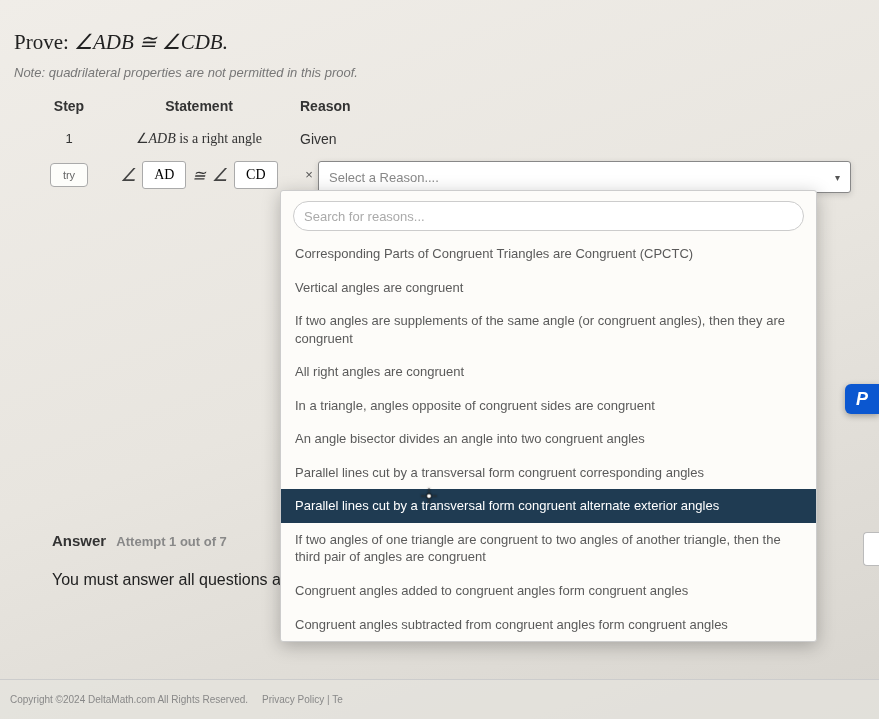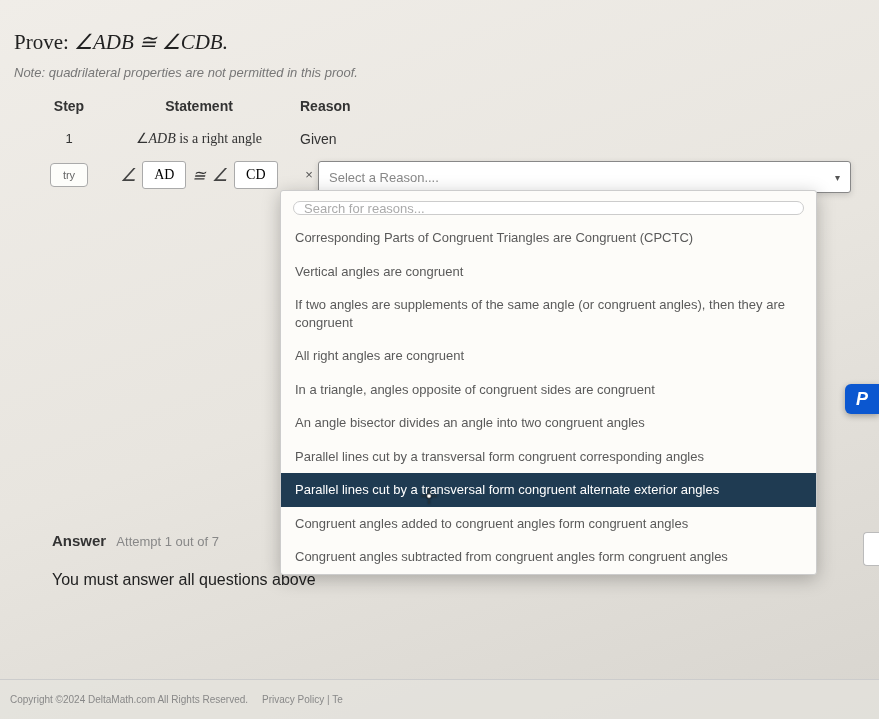--- a/index.html
+++ b/index.html
@@ -51,21 +51,21 @@
     position: absolute;
     left: 280px; right: 62px; top: 190px;
     background: #fdfcf9;
     border: 1px solid #ccc;
     border-radius: 3px;
     box-shadow: 0 4px 18px rgba(0,0,0,0.25);
     z-index: 50;
   }
   .dd-search {
     margin: 10px 12px 6px 12px;
-    height: 14px; width: calc(100% - 24px);
+    height: 30px; width: calc(100% - 24px);
     border: 1px solid #ccc; border-radius: 15px;
     padding: 4px 10px; font-size: 13px; color: #888;
     display:flex; align-items:center;
     background:#fff;
   }
   .dd-item {
     padding: 8px 14px; font-size: 13px; color: #5a5a5a;
     cursor: pointer; line-height: 1.35;
   }
   .dd-item.highlight {
@@ -73,21 +73,21 @@
   }
   .cursor-icon {
     position: absolute; left: 420px; top: 487px; z-index: 60;
     font-size: 16px; color: #fff; filter: drop-shadow(0 0 1px #000);
     pointer-events:none;
   }
   .answer-block {
     position: absolute; left: 52px; top: 532px; z-index: 10;
   }
   .answer-line { font-size: 15px; color: #333; margin-bottom: 22px; }
-  .answer-line .muted { color: #888; font-size: 13px; font-weight: 400; margin-left: 6px;}
+  .answer-line .muted { color: #888; font-size: 13px; font-weight: 700; margin-left: 6px;}
   .must-answer { font-size: 16px; color: #222; }
   .footer {
     position: absolute; left: 0; right: 0; bottom: 0;
     height: 40px; background: rgba(230,228,222,0.7);
     border-top: 1px solid #ccc;
     display: flex; align-items: center; padding: 0 10px;
     font-size: 10px; color: #888; gap: 14px;
   }
   .p-badge {
     position: absolute; right: 0; top: 384px;
@@ -161,20 +161,21 @@
   </div>
   <div id="dd-list">
       <div class="dd-item">Corresponding Parts of Congruent Triangles are Congruent (CPCTC)</div>
       <div class="dd-item">Vertical angles are congruent</div>
       <div class="dd-item">If two angles are supplements of the same angle (or congruent angles), then they are congruent</div>
       <div class="dd-item">All right angles are congruent</div>
       <div class="dd-item">In a triangle, angles opposite of congruent sides are congruent</div>
       <div class="dd-item">An angle bisector divides an angle into two congruent angles</div>
       <div class="dd-item">Parallel lines cut by a transversal form congruent corresponding angles</div>
       <div class="dd-item highlight">Parallel lines cut by a transversal form congruent alternate exterior angles</div>
+      <div class="dd-item">If two angles of one triangle are congruent to two angles of another triangle, then the third pair of angles are congruent</div>
       <div class="dd-item">Congruent angles added to congruent angles form congruent angles</div>
       <div class="dd-item">Congruent angles subtracted from congruent angles form congruent angles</div>
     </div>
 </div>
 
 <div class="cursor-icon">
   <svg width="18" height="18" viewBox="0 0 24 24">
       <path fill="#fff" stroke="#333" stroke-width="1" d="M12 2v4M12 18v4M2 12h4M18 12h4M12 9a3 3 0 100 6 3 3 0 000-6z" stroke-linecap="round"></path>
     </svg>
 </div>

